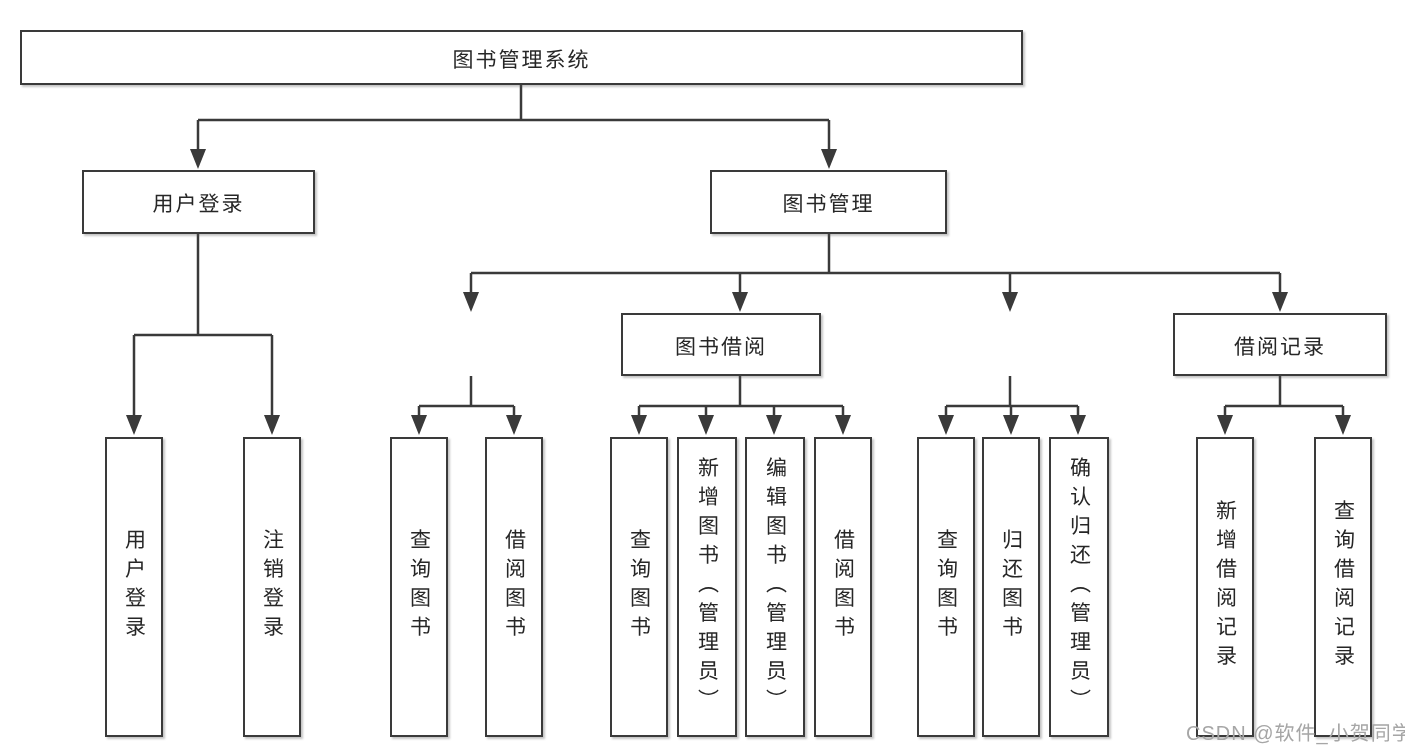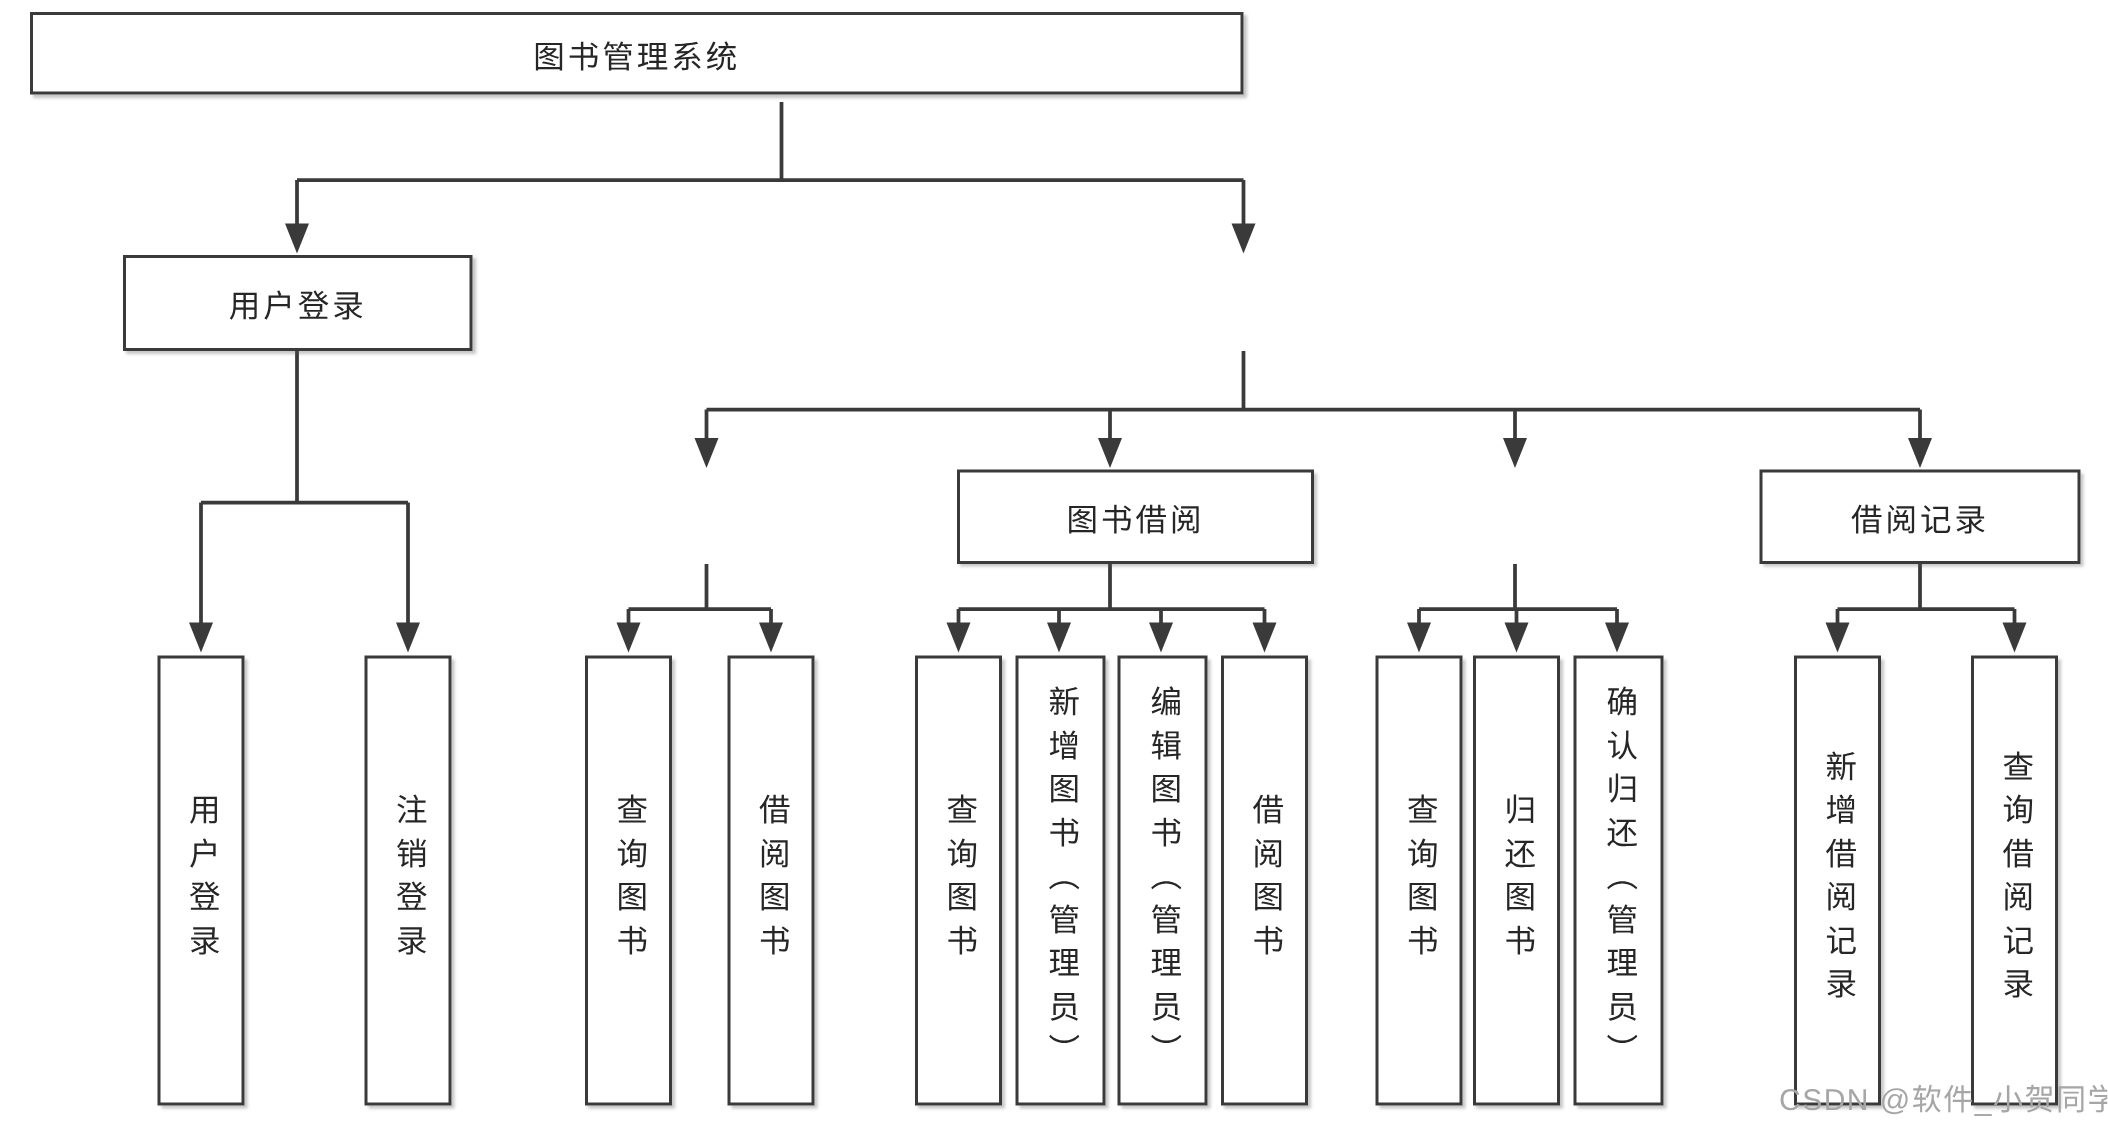--- a/index.html
+++ b/index.html
@@ -106,29 +106,32 @@
       <line x1="1078" y1="406" x2="1078" y2="419"></line>
       <polygon points="1070,415 1086,415 1078,435"></polygon>
       <line x1="1280" y1="376" x2="1280" y2="406"></line>
       <line x1="1225" y1="406" x2="1343" y2="406"></line>
       <line x1="1225" y1="406" x2="1225" y2="419"></line>
       <polygon points="1217,415 1233,415 1225,435"></polygon>
       <line x1="1343" y1="406" x2="1343" y2="419"></line>
       <polygon points="1335,415 1351,415 1343,435"></polygon>
     </svg>
 
-  <div class="node" style="left:20px;top:8px;width:809px;height:55px">
+  <div class="node" style="left:20px;top:30px;width:1003px;height:55px">
     <span class="lbl">图书管理系统</span>
   </div>
 
   <div class="node" style="left:82px;top:170px;width:233px;height:64px">
     <span class="lbl">用户登录</span>
   </div>
+  <div class="node" style="left:710px;top:170px;width:237px;height:64px">
+    <span class="lbl">图书管理</span>
+  </div>
 
-  <div class="node" style="left:638px;top:313px;width:238px;height:63px">
+  <div class="node" style="left:621px;top:313px;width:200px;height:63px">
     <span class="lbl">图书借阅</span>
   </div>
   <div class="node" style="left:1173px;top:313px;width:214px;height:63px">
     <span class="lbl">借阅记录</span>
   </div>
 
   <div class="node leaf" style="left:105px;top:437px;width:58px;height:300px">
     <span class="lbl">用户登录</span>
   </div>
   <div class="node leaf" style="left:243px;top:437px;width:58px;height:300px">

